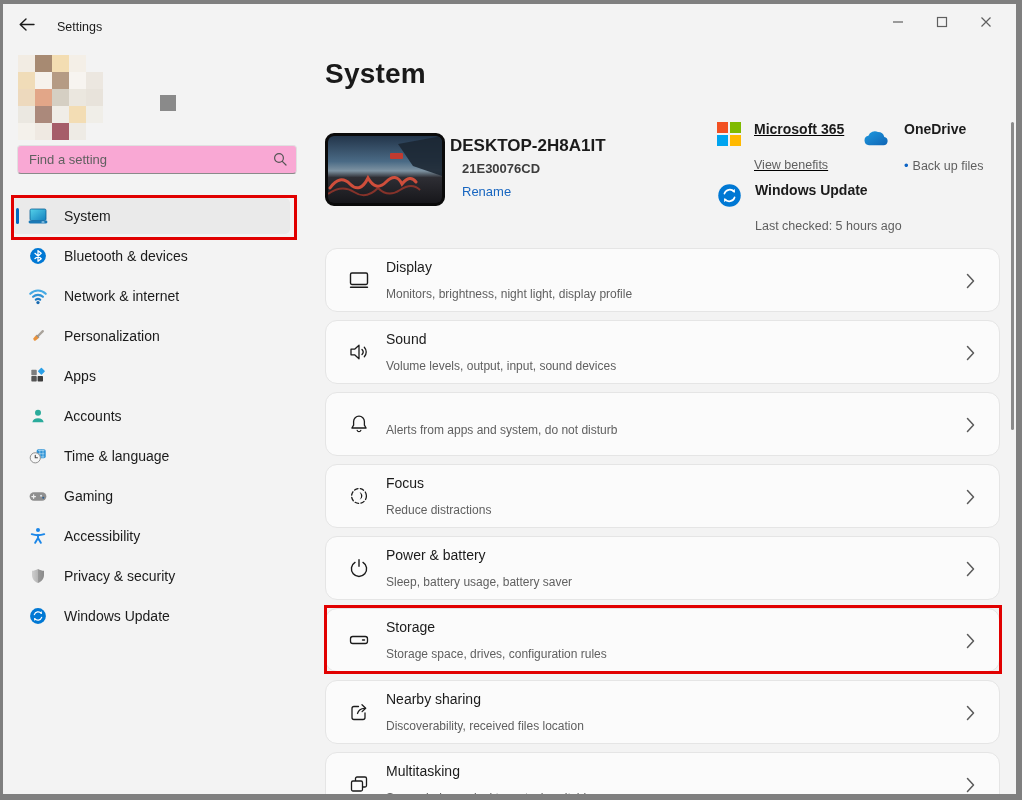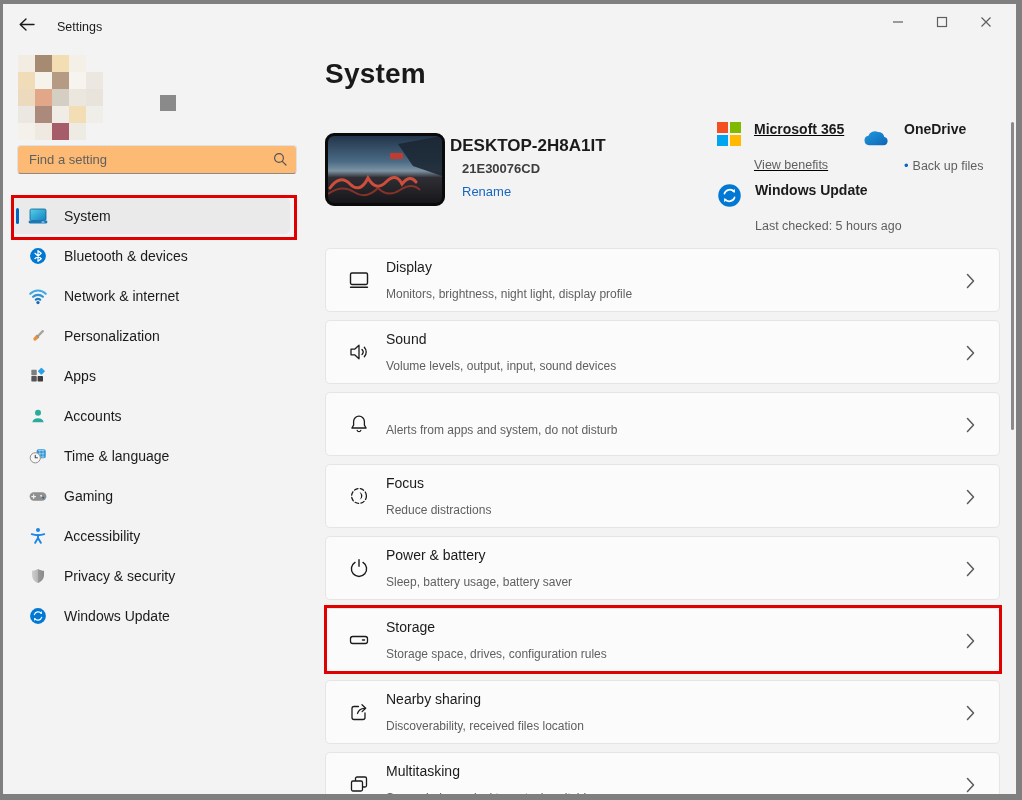--- a/index.html
+++ b/index.html
@@ -16,21 +16,21 @@
   .back-btn { position:absolute; left:14px; top:12px; width:26px; height:24px; display:flex; align-items:center; justify-content:center; cursor:pointer; }
   .win-title { position:absolute; left:57px; top:20px; font-size:12.5px; color:#1b1b1b; }
   .win-controls { position:absolute; right:14px; top:8px; display:flex; }
   .win-btn { width:44px; height:28px; display:flex; align-items:center; justify-content:center; }
 
   
   .avatar { position:absolute; left:18px; top:55px; width:85px; height:85px; display:grid; grid-template-columns:repeat(5,17px); grid-template-rows:repeat(5,17px); }
   .redacted { position:absolute; left:160px; top:95px; width:16px; height:16px; background:#8a8a8a; }
 
   .search-box { position:absolute; left:17px; top:145px; width:280px; height:29px; }
-  .search-box input { width:100%; height:100%; border:1px solid #e0e0e0; border-bottom:1px solid #8a8a8a; border-radius:4px; background:#fdba74; padding:0 30px 0 11px; font-size:13px; color:#1b1b1b; font-family:inherit; outline:none; }
+  .search-box input { width:100%; height:100%; border:1px solid #e0e0e0; border-bottom:1px solid #8a8a8a; border-radius:4px; background:#f9a8d4; padding:0 30px 0 11px; font-size:13px; color:#1b1b1b; font-family:inherit; outline:none; }
   .search-box input::placeholder { color:#606060; }
   .search-glyph { position:absolute; right:9px; top:6px; }
 
   .nav { position:absolute; left:12px; top:198px; width:278px; }
   .nav-item { position:relative; height:36px; margin-bottom:4px; border-radius:5px; display:flex; align-items:center; cursor:pointer; }
   .nav-item.selected { background:#eaeaea; }
   .accent-pill { position:absolute; left:4px; top:10px; width:3px; height:16px; border-radius:2px; background:#0067c0; }
   .nav-icon { width:24px; height:22px; margin-left:14px; display:flex; align-items:center; justify-content:center; }
   .nav-label { margin-left:14px; font-size:14px; color:#1b1b1b; }
 
@@ -45,21 +45,21 @@
   .rename-link { position:absolute; left:462px; top:184px; font-size:13px; color:#1866c0; cursor:pointer; }
 
   .promo { position:absolute; display:flex; align-items:flex-start; }
   .promo .p-icon { flex:0 0 auto; }
   .promo .p-text { margin-left:12px; }
   .promo .p-title { font-size:14px; font-weight:700; color:#1b1b1b; }
   .promo .p-sub { font-size:12.5px; color:#5f5f5f; margin-top:21px; }
   .promo .p-sub .dot { color:#0b63c5; margin-right:4px; font-size:13px; }
 
   .rows { position:absolute; left:325px; top:248px; width:675px; }
-  .row { position:relative; height:64px; margin-bottom:8px; background:#fbfbfb; border:1px solid #e5e5e5; border-radius:5px; display:flex; align-items:center; cursor:pointer; }
+  .row { position:relative; height:64px; margin-bottom:8px; background:#fbfbfb; border:1px solid #e5e5e5; border-radius:12px; display:flex; align-items:center; cursor:pointer; }
   .row-icon { width:26px; height:26px; margin-left:20px; display:flex; align-items:center; justify-content:center; }
   .row-text { margin-left:14px; }
   .row-title { font-size:14px; color:#1b1b1b; }
   .row-sub { font-size:12px; color:#606060; margin-top:12px; }
   .chevron { position:absolute; right:24px; top:24px; }
 
   .scroll-thumb { position:absolute; left:1011px; top:122px; width:3px; height:308px; background:#8a8a8a; border-radius:2px; z-index:60; }
 
   .anno { position:absolute; border:3px solid #e10000; z-index:40; pointer-events:none; }
   .anno.sidebar-box { left:11px; top:195px; width:286px; height:45px; }

